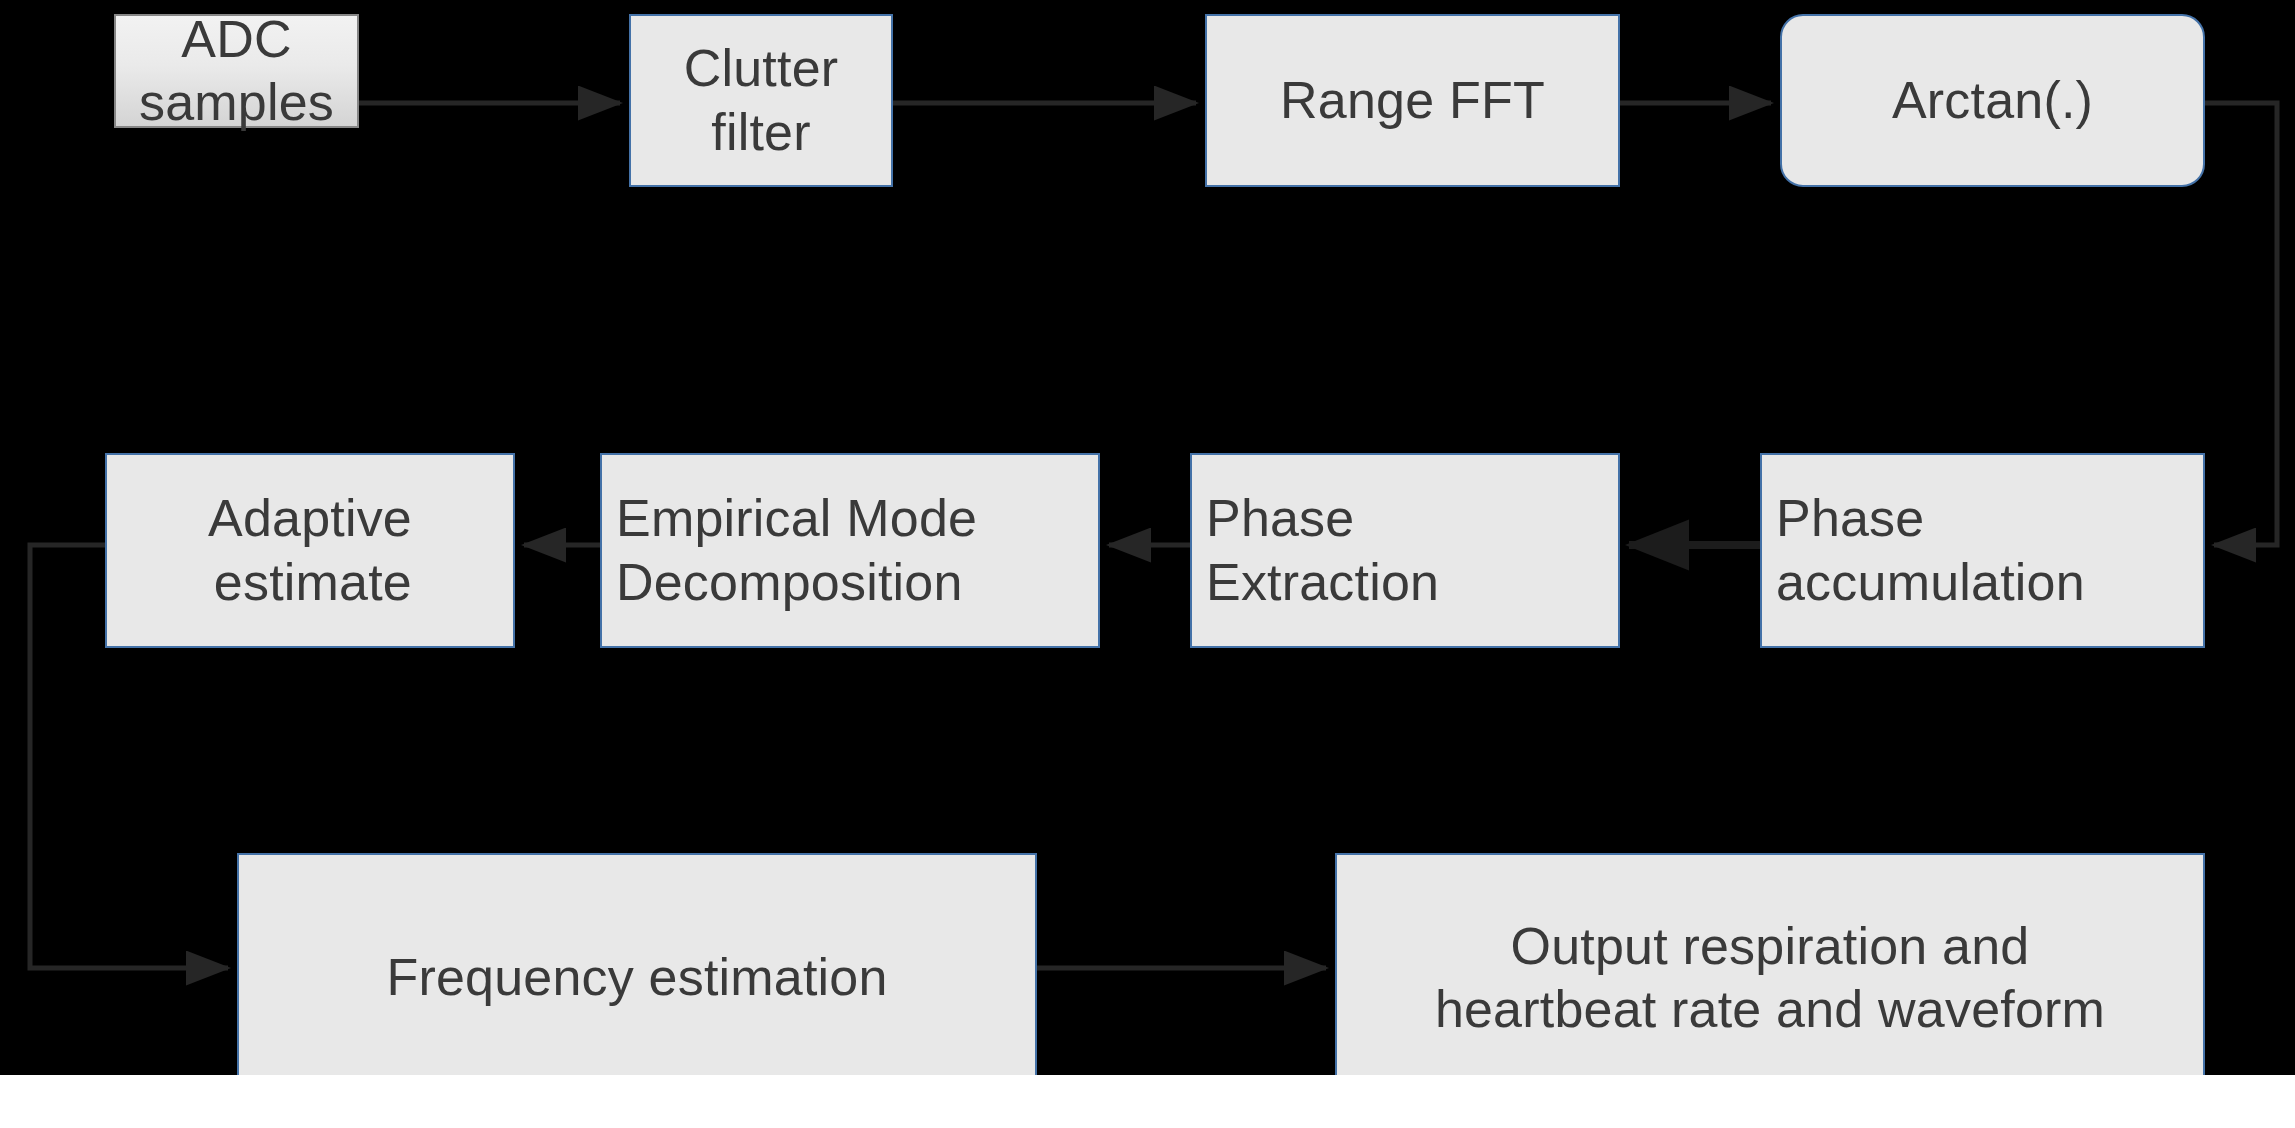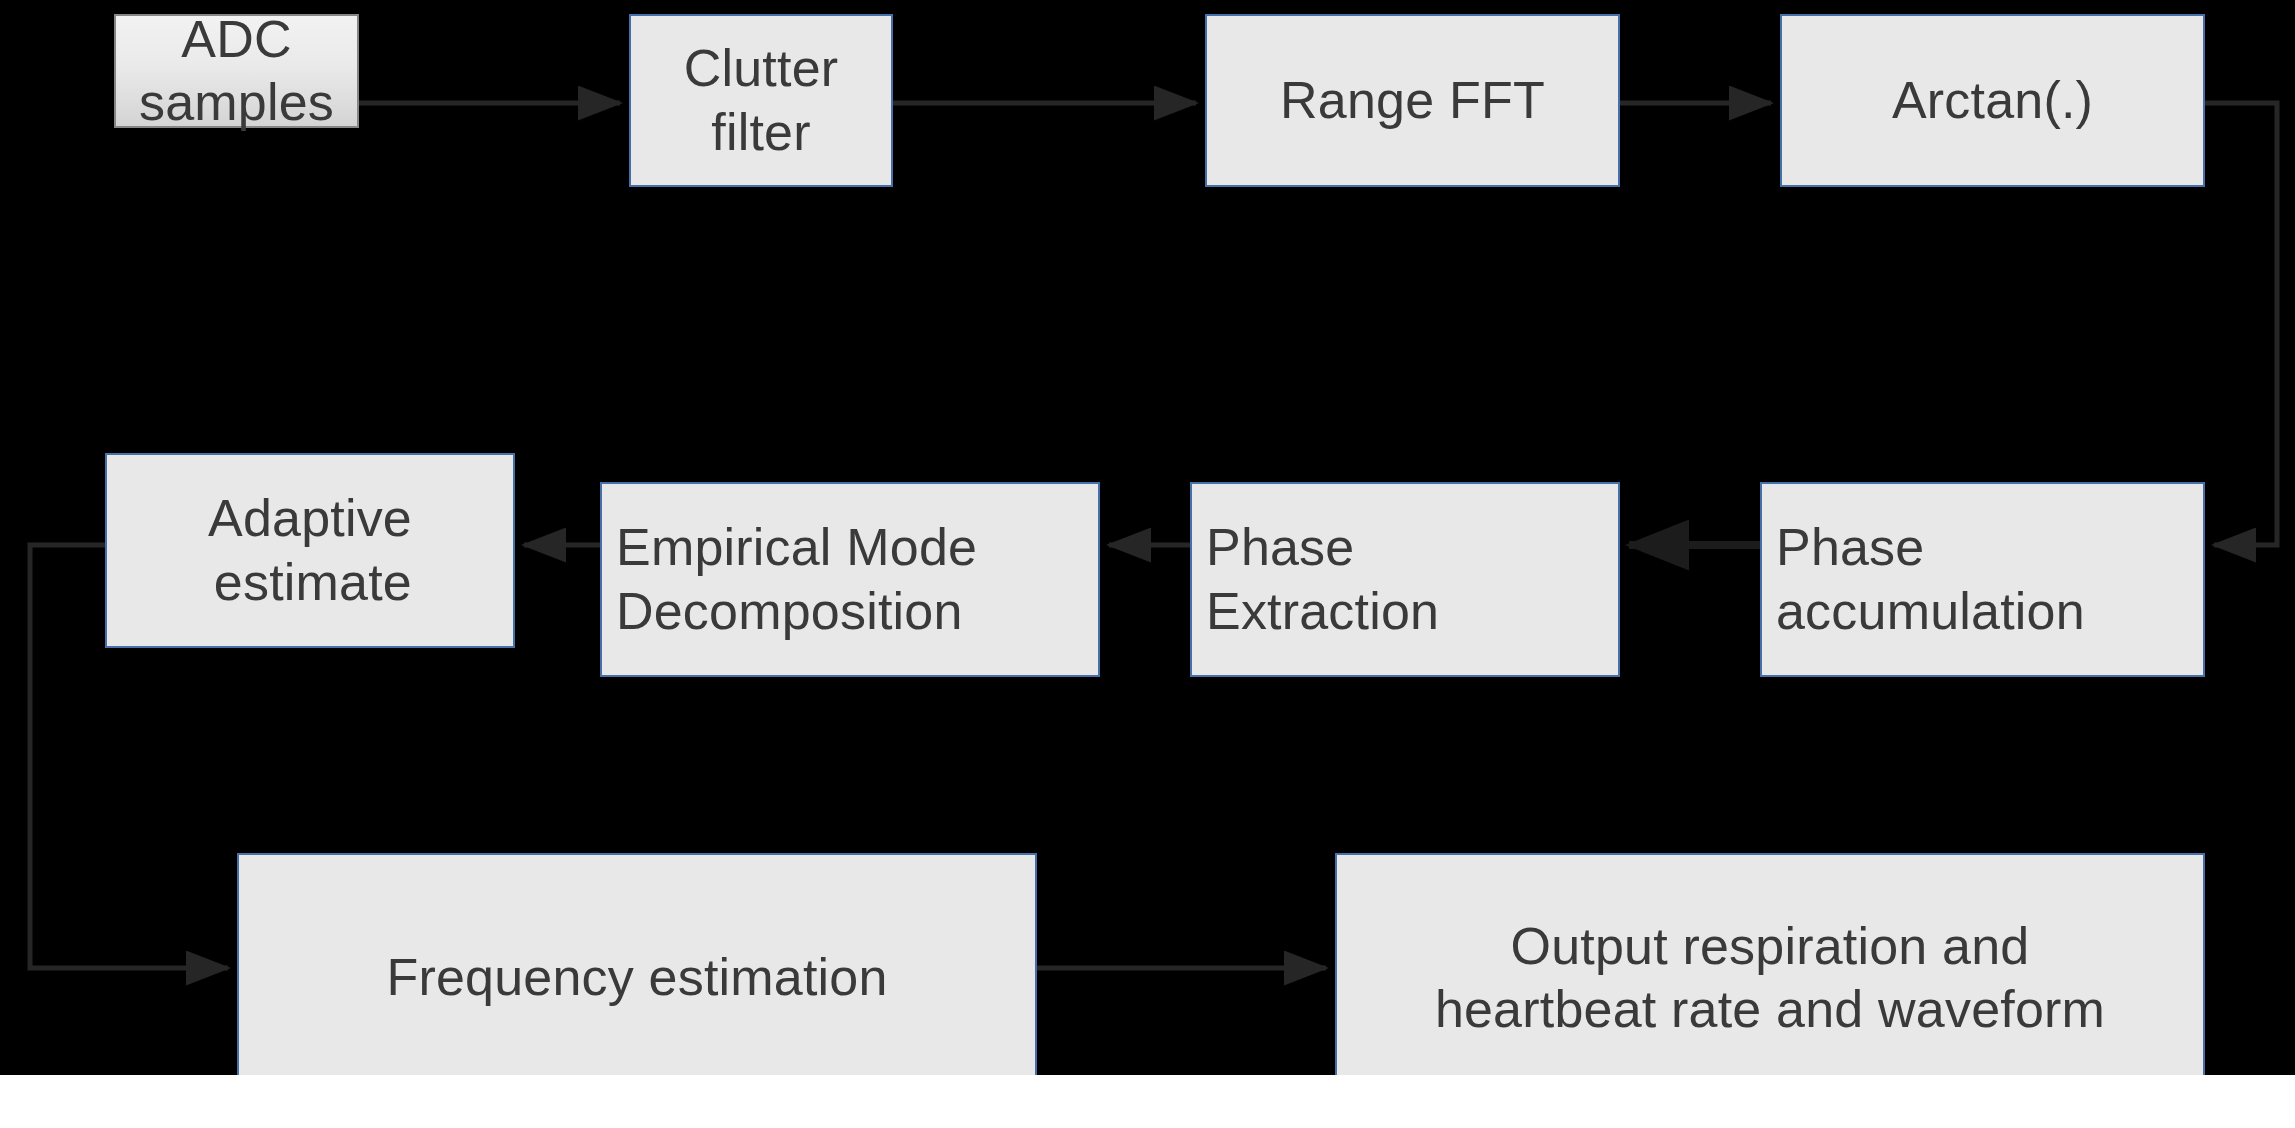--- a/index.html
+++ b/index.html
@@ -43,21 +43,20 @@
     white-space: pre-line;
     padding: 0 14px;
   }
   .node.source {
     border: 2px solid #868686;
     background: linear-gradient(to bottom, #f2f2f2 0%, #eaeaea 45%, #d4d4d4 100%);
   }
   .node.left-text {
     justify-content: flex-start;
     text-align: left;
-    margin-top: 29px;
   }
 </style>
 </head>
 <body>
 
 <div id="canvas">
 
   <svg id="edges" viewBox="0 0 2295 1128" width="2295" height="1128" xmlns="http://www.w3.org/2000/svg">
     <defs>
       <marker id="arrowhead" markerWidth="9" markerHeight="7" refX="8.4" refY="3.5" orient="auto" markerUnits="strokeWidth">
@@ -87,21 +86,21 @@
     <path d="M 1037 968 L 1326 968" stroke="#262626" stroke-width="5" fill="none" marker-end="url(#arrowhead)"></path>
   </svg>
 
   <div class="node source" style="left:114px; top:14px; width:245px; height:114px;">ADC
 samples</div>
 
   <div class="node" style="left:629px; top:14px; width:264px; height:173px;">Clutter filter</div>
 
   <div class="node" style="left:1205px; top:14px; width:415px; height:173px;text-align:center;">Range FFT</div>
 
-  <div class="node" style="left:1780px; top:14px; width:425px; height:173px;">Arctan(.)</div>
+  <div class="node" style="left:1780px; top:14px; width:425px; height:173px;border-radius:23px;">Arctan(.)</div>
 
   <div class="node" style="left:105px; top:453px; width:410px; height:195px;text-align:right;">Adaptive
 estimate</div>
 
   <div class="node left-text" style="left:600px; top:453px; width:500px; height:195px;">Empirical Mode
 Decomposition</div>
 
   <div class="node left-text" style="left:1190px; top:453px; width:430px; height:195px;">Phase
 Extraction</div>
 

